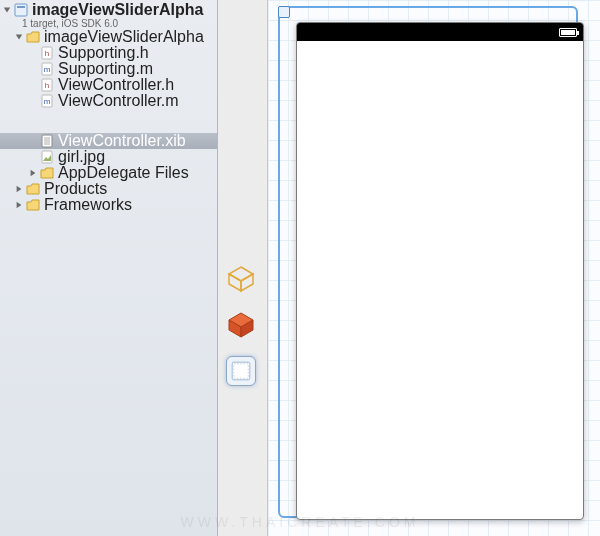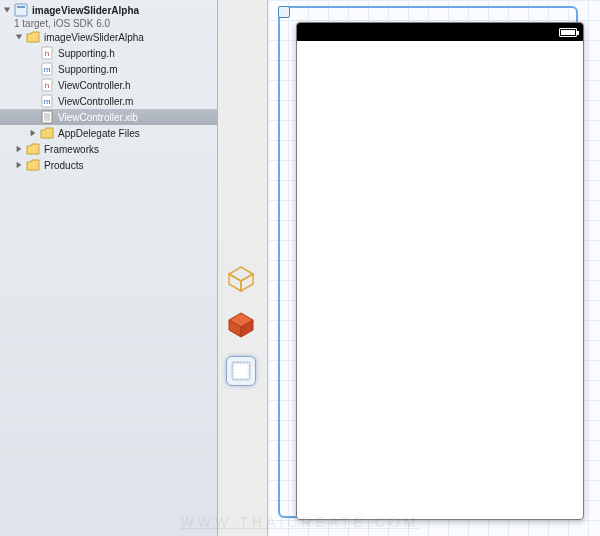--- a/index.html
+++ b/index.html
@@ -42,26 +42,27 @@
   }
   .disclosure svg { width: 8px; height: 8px; }
   .file-icon {
     width: 14px; height: 14px;
     margin-right: 4px;
     display: flex;
     align-items: center;
     justify-content: center;
   }
   .file-icon svg { width: 14px; height: 14px; }
-  .tree-label { font-size: 10px; color: #222; }
-  .tree-sublabel { font-size: 10px; color: #666; padding-left: 14px; }
+  .tree-label { font-size: 16px; color: #222; }
+  .tree-sublabel { font-size: 10px; color: #666; padding-left: 22px; }
 
   .row-selected {
     background: linear-gradient(#b9bfc8, #a9afba);
     color: #fff;
+    margin-top: 24px;
   }
   .row-selected .tree-label { color: #fff; }
 
   .indent-0 { padding-left: 2px; }
   .indent-1 { padding-left: 14px; }
   .indent-2 { padding-left: 28px; }
 
   .proj-header {
     height: 18px;
     padding-top: 2px;
@@ -169,21 +170,20 @@
 
   .watermark {
     position: absolute;
     bottom: 6px;
     left: 50%;
     transform: translateX(-50%);
     font-size: 14px;
     letter-spacing: 4px;
     color: rgba(0,0,0,0.07);
     pointer-events: none;
-    text-decoration: underline;
   }
 </style>
 </head>
 <body>
 
 <div class="navigator">
 
   <div class="tree-row indent-0 proj-header">
     <span class="disclosure">
       <svg viewBox="0 0 10 10">
@@ -262,20 +262,30 @@
     <span class="disclosure"></span>
     <span class="file-icon">
       <svg viewBox="0 0 14 14">
         <rect x="2" y="1" width="10" height="12" rx="1" fill="#fff" stroke="#8a8a8a"></rect>
         <rect x="4" y="3" width="6" height="8" fill="#d7d7d7"></rect>
       </svg>
     </span>
     <span class="tree-label">ViewController.xib</span>
   </div>
 
+  <div class="tree-row indent-2">
+    <span class="disclosure"></span>
+    <span class="file-icon">
+      <svg viewBox="0 0 14 14">
+        <rect x="2" y="1" width="10" height="12" rx="1" fill="#fff" stroke="#b9b9b9"></rect>
+        <polygon points="3,11 6,7 8,9 11,5 11,11" fill="#9ab36a"></polygon>
+      </svg>
+    </span>
+    <span class="tree-label">girl.jpg</span>
+  </div>
 
   <div class="tree-row indent-2">
     <span class="disclosure">
       <svg viewBox="0 0 10 10">
           <polygon points="2,1 8,5 2,9" fill="#6b6b6b"></polygon>
         </svg>
     </span>
     <span class="file-icon">
       <svg viewBox="0 0 14 14">
           <path d="M1 4 L5 4 L6 2 L13 2 L13 12 L1 12 Z" fill="#f7d678" stroke="#caa32f"></path>
@@ -288,35 +298,35 @@
     <span class="disclosure">
       <svg viewBox="0 0 10 10">
           <polygon points="2,1 8,5 2,9" fill="#6b6b6b"></polygon>
         </svg>
     </span>
     <span class="file-icon">
       <svg viewBox="0 0 14 14">
           <path d="M1 4 L5 4 L6 2 L13 2 L13 12 L1 12 Z" fill="#f7d678" stroke="#caa32f"></path>
         </svg>
     </span>
+    <span class="tree-label">Products</span>
+  </div>
+
+  <div class="tree-row indent-1">
+    <span class="disclosure">
+      <svg viewBox="0 0 10 10">
+          <polygon points="2,1 8,5 2,9" fill="#6b6b6b"></polygon>
+        </svg>
+    </span>
+    <span class="file-icon">
+      <svg viewBox="0 0 14 14">
+          <path d="M1 4 L5 4 L6 2 L13 2 L13 12 L1 12 Z" fill="#f7d678" stroke="#caa32f"></path>
+        </svg>
+    </span>
     <span class="tree-label">Frameworks</span>
-  </div>
-
-  <div class="tree-row indent-1">
-    <span class="disclosure">
-      <svg viewBox="0 0 10 10">
-          <polygon points="2,1 8,5 2,9" fill="#6b6b6b"></polygon>
-        </svg>
-    </span>
-    <span class="file-icon">
-      <svg viewBox="0 0 14 14">
-          <path d="M1 4 L5 4 L6 2 L13 2 L13 12 L1 12 Z" fill="#f7d678" stroke="#caa32f"></path>
-        </svg>
-    </span>
-    <span class="tree-label">Products</span>
   </div>
 
 </div>
 
 <div class="midstrip">
   <div class="dock-items">
 
     <div class="obj">
       <svg viewBox="0 0 30 30">
         <polygon points="15,3 27,10 15,17 3,10" fill="none" stroke="#e2a83c" stroke-width="1.5"></polygon>

